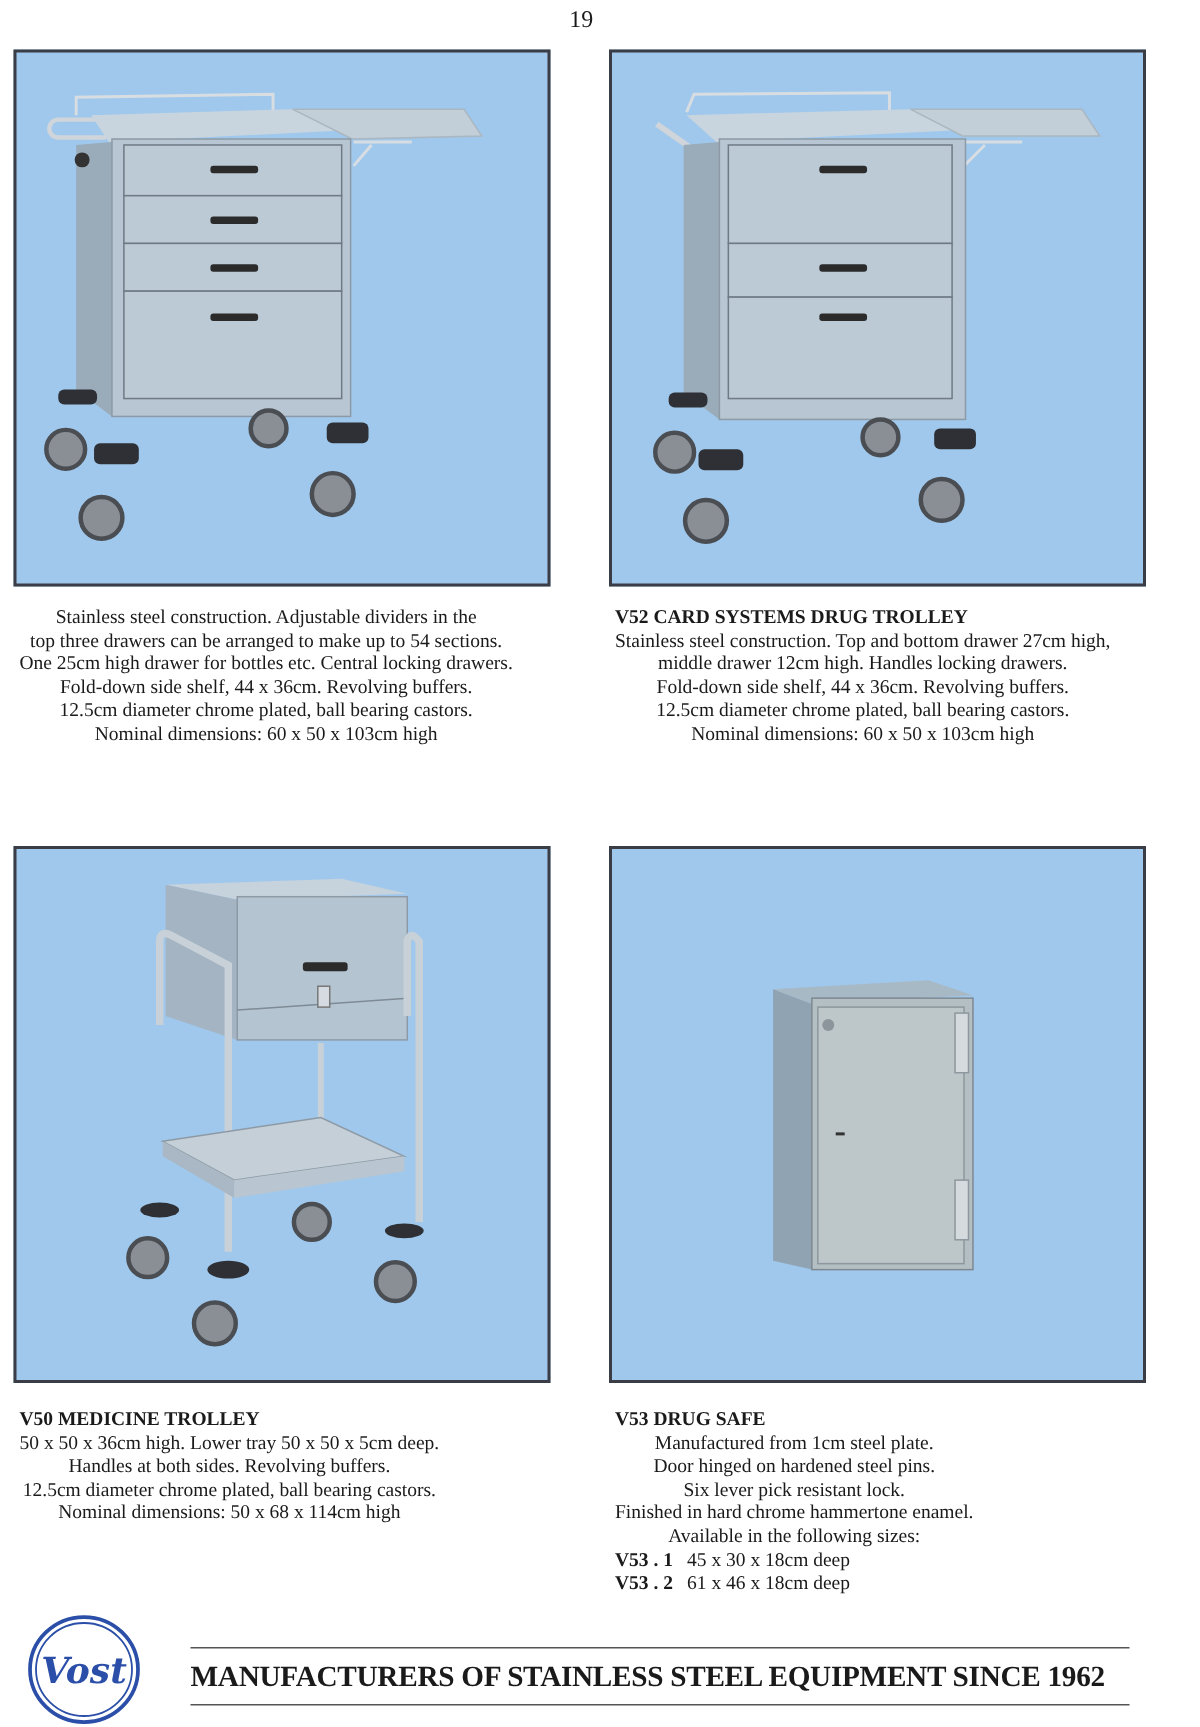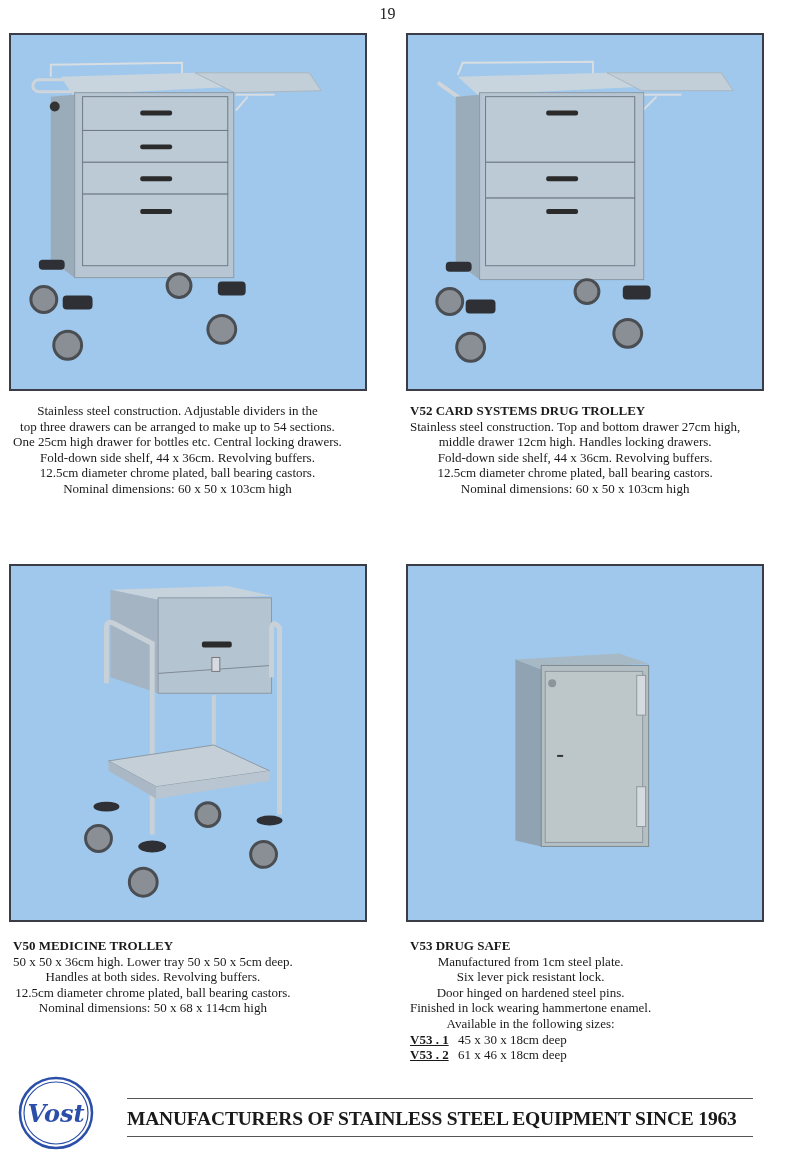--- a/index.html
+++ b/index.html
@@ -7,21 +7,21 @@
          font-family:"Liberation Serif", "DejaVu Serif", serif; color:#1a1a1a; }
   .page-num { position:absolute; left:0; width:775px; top:5px; text-align:center;
               font-weight:normal; font-size:16px; }
   .panel { position:absolute; width:354px; height:354px; background:#9fc8ec;
            border:2px solid #3a3d45; box-sizing:content-box; overflow:hidden; }
   .panel svg { position:absolute; left:0; top:0; width:354px; height:354px; }
   .desc { position:absolute; font-size:13px; line-height:15.6px; }
   .desc .title { font-weight:bold; }
   .desc .line { white-space:nowrap;text-align:center; }
   .sizes { display:grid; grid-template-columns:48px auto; }
-  .sizes .code { font-weight:bold;text-decoration:underline; }
+  .sizes .code { font-weight:bold; }
   .footer-rule { position:absolute; left:127px; width:626px; height:1px; background:#555; }
   .footer-text { position:absolute; left:127px; top:1108px; font-weight:bold; font-size:19.5px;
                  letter-spacing:-0.2px; white-space:nowrap; color:#1a1a1a; }
   .logo { position:absolute; left:18px; top:1076px; width:76px; height:74px; }
 </style>
 </head>
 <body>
 
 <div class="page-num">19</div>
 
@@ -162,34 +162,34 @@
   <div class="title">V50  MEDICINE TROLLEY</div>
   <div class="line">50 x 50 x 36cm high.  Lower tray 50 x 50 x 5cm deep.</div>
   <div class="line">Handles at both sides.  Revolving buffers.</div>
   <div class="line">12.5cm diameter chrome plated, ball bearing castors.</div>
   <div class="line">Nominal dimensions: 50 x 68 x 114cm high</div>
 </div>
 
 <div class="desc" style="left:410px; top:938px;">
   <div class="title">V53  DRUG SAFE</div>
   <div class="line">Manufactured from 1cm steel plate.</div>
+  <div class="line">Door hinged on hardened steel pins.</div>
   <div class="line">Six lever pick resistant lock.</div>
-  <div class="line">Door hinged on hardened steel pins.</div>
-  <div class="line">Finished in lock wearing hammertone enamel.</div>
+  <div class="line">Finished in hard chrome hammertone enamel.</div>
   <div class="line">Available in the following sizes:</div>
   <div class="sizes">
     <span class="code">V53 . 1</span>
     <span>45 x 30 x 18cm deep</span>
     <span class="code">V53 . 2</span>
     <span>61 x 46 x 18cm deep</span>
   </div>
 </div>
 
 <div class="logo">
   <svg viewBox="0 0 76 74" width="76" height="74">
     <ellipse cx="38" cy="37" rx="36" ry="35" fill="none" stroke="#2b4fa8" stroke-width="2.5"></ellipse>
     <ellipse cx="38" cy="37" rx="32" ry="31" fill="none" stroke="#2b4fa8" stroke-width="1.2"></ellipse>
     <text x="38" y="46" text-anchor="middle" font-family="'DejaVu Serif', serif" font-style="italic" font-weight="bold" font-size="24" fill="#2b4fa8">Vost</text>
   </svg>
 </div>
 <div class="footer-rule" style="top:1098px;"></div>
-<div class="footer-text">MANUFACTURERS OF STAINLESS STEEL EQUIPMENT SINCE 1963</div>
+<div class="footer-text">MANUFACTURERS OF STAINLESS STEEL EQUIPMENT SINCE 1962</div>
 <div class="footer-rule" style="top:1136px;"></div>
 
 </body></html>

